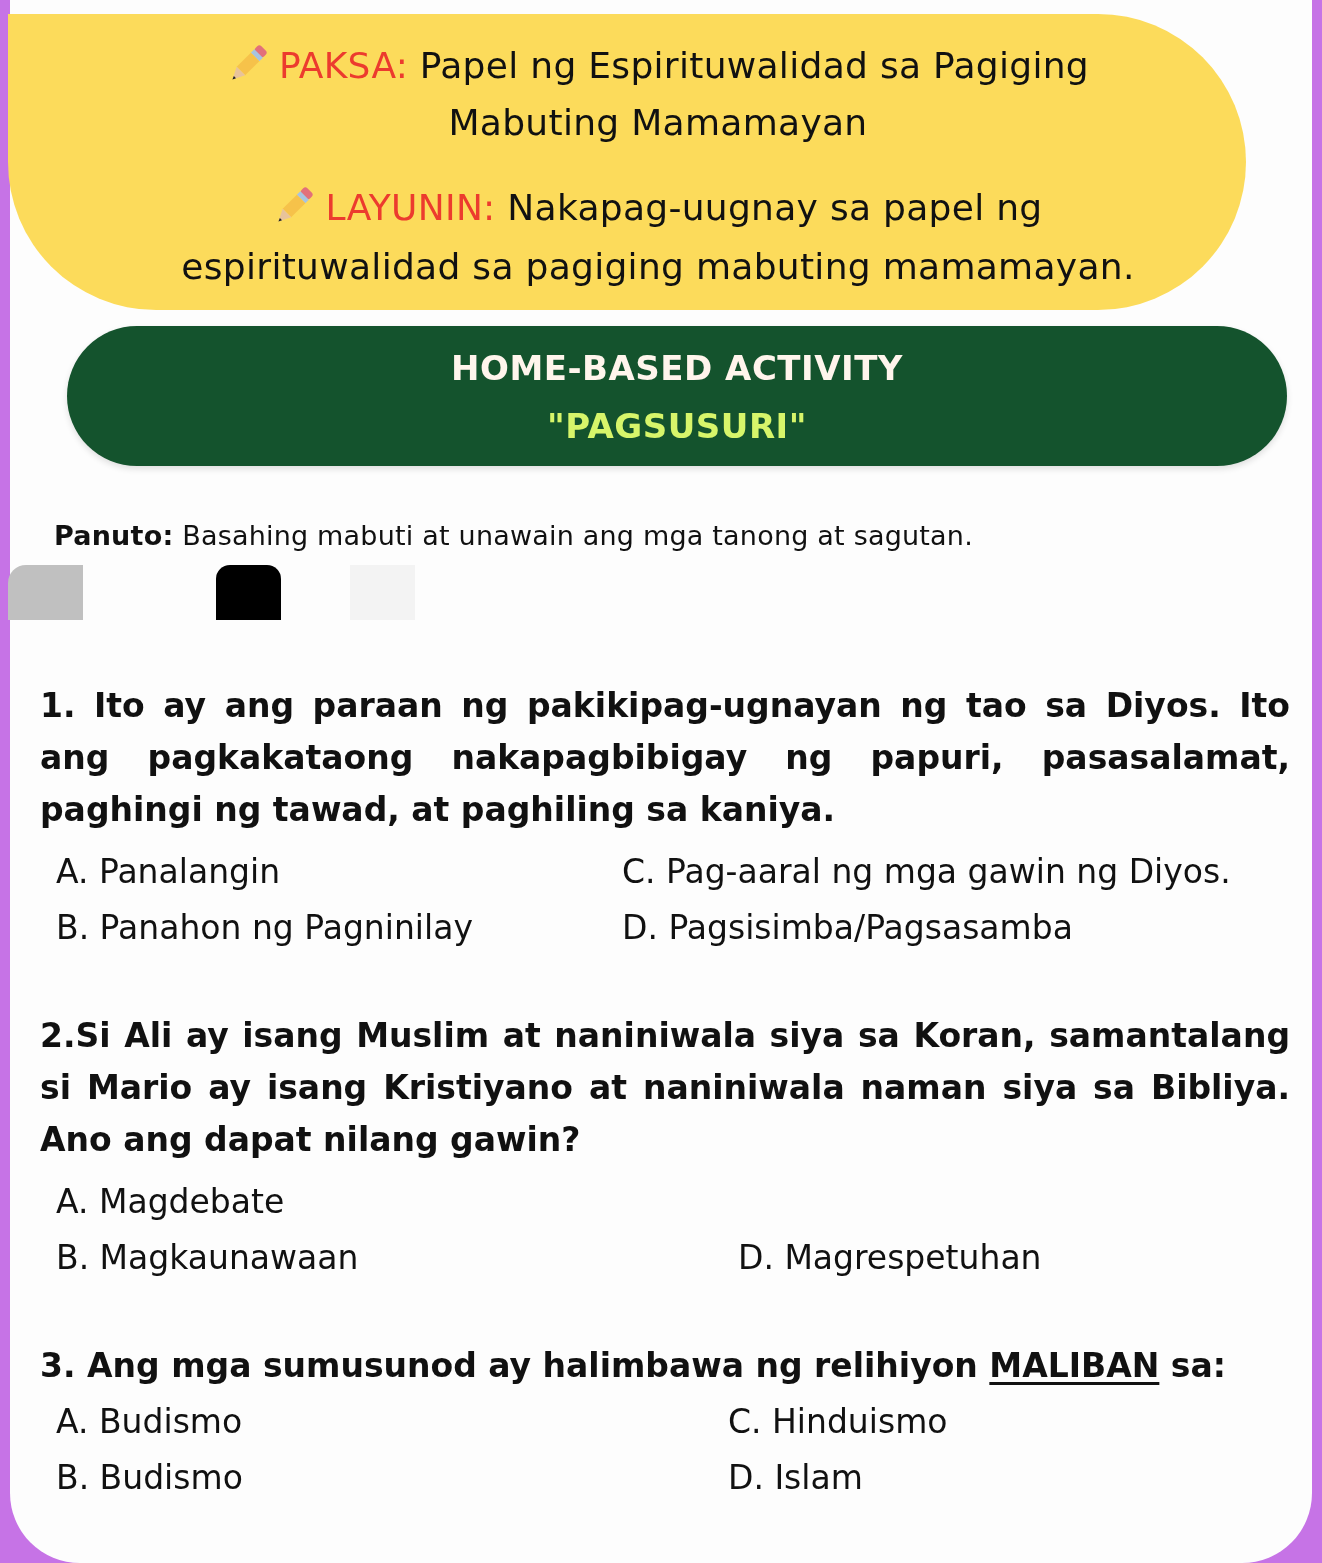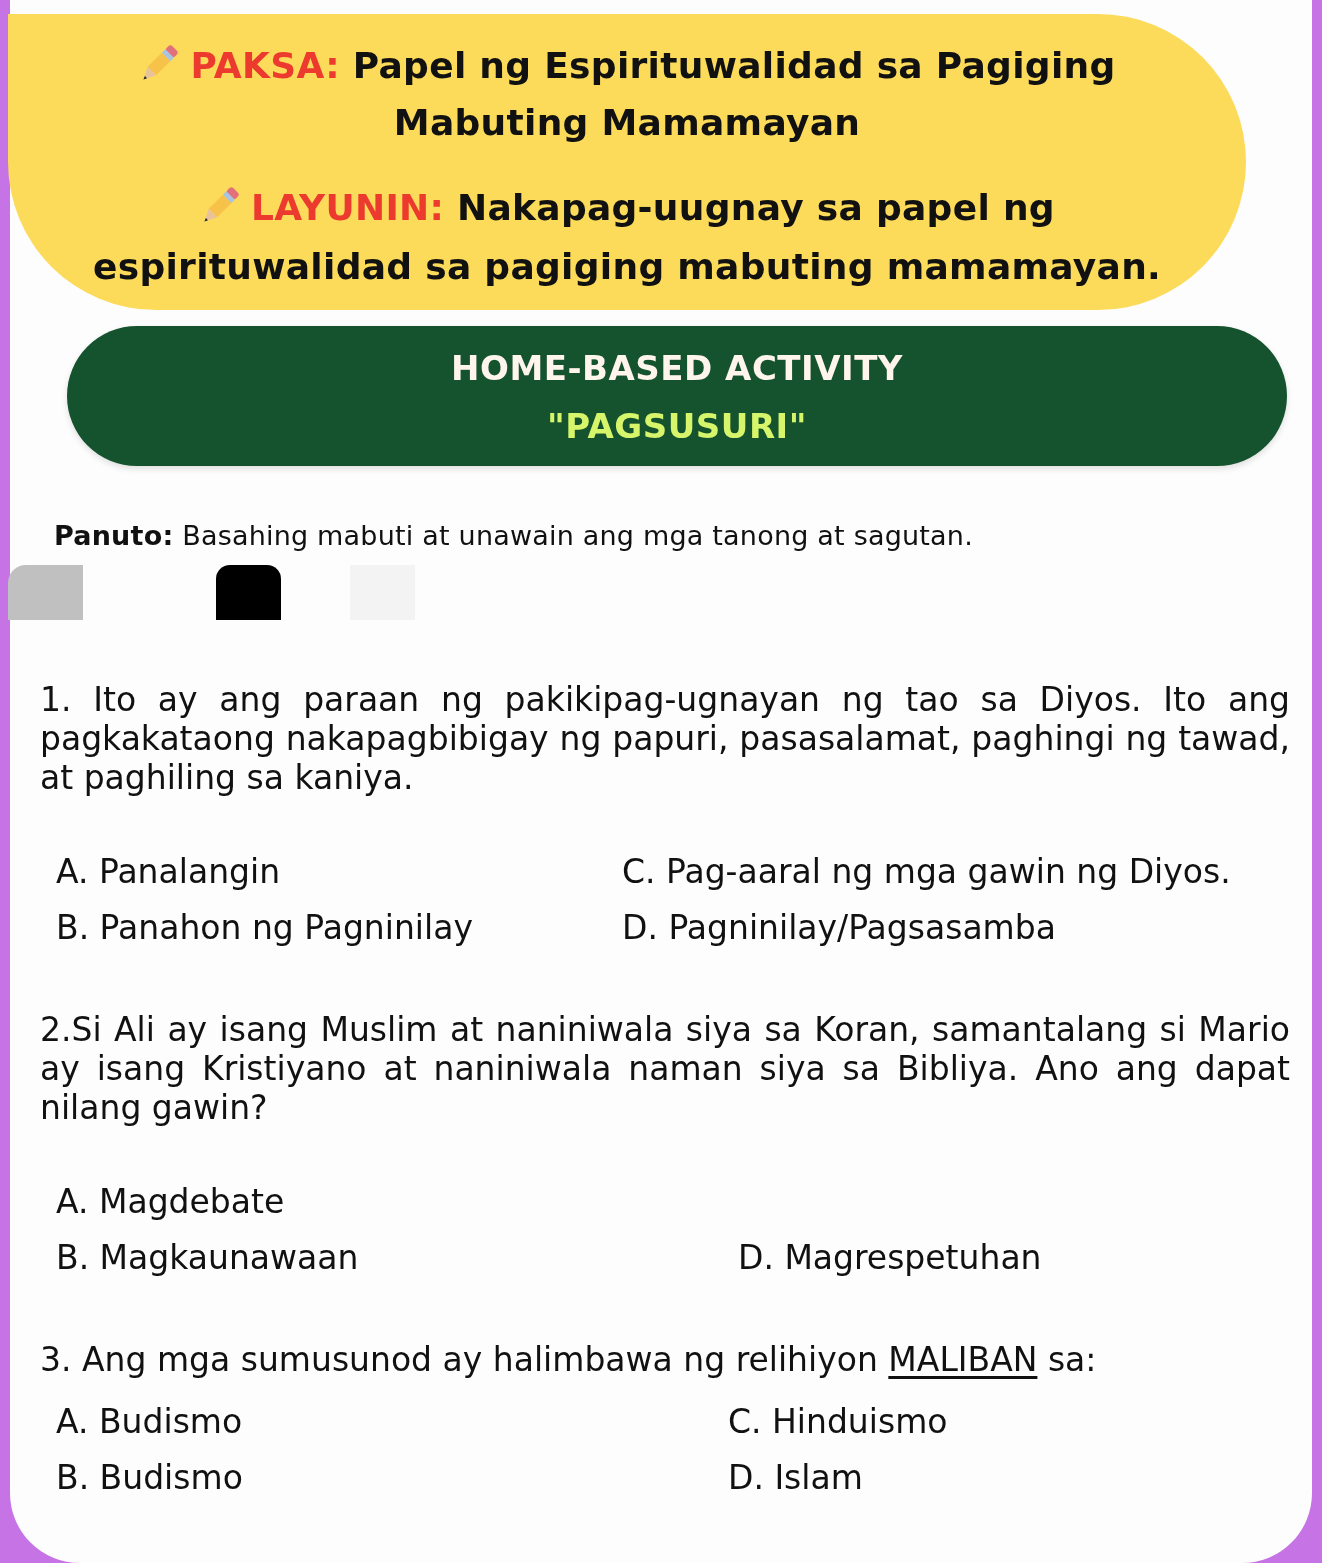--- a/index.html
+++ b/index.html
@@ -14,22 +14,23 @@
       background: #fdfdfd;
       border-radius: 0 0 70px 70px;
     }
     .yellow-box {
       position: absolute; left: -2px; top: 14px; width: 1238px; height: 296px;
       background: #fcdb5b;
       border-radius: 0 150px 150px 150px;
     }
     .yellow-box .line {
       position: absolute; left: 0; width: 100%; text-align: center;
-      font-size: 36px; font-weight: bold; color: #111;
+      font-size: 36px; font-weight: normal; color: #111;
       letter-spacing: 0.3px;
+      padding-left: 31px;
     }
     .label-red { color: #ec3b2e; }
     .pencil { display: inline-block; vertical-align: -6px; margin-right: 10px; }
     .orange-box {
       position: absolute; left: 57px; top: 326px; width: 1220px; height: 140px;
       background: #14532d;
       border-radius: 70px;
       box-shadow: 0 3px 6px rgba(0,0,0,0.12);
     }
     .orange-box .t1 {
@@ -43,21 +44,21 @@
     }
     .panuto {
       position: absolute; left: 44px; top: 520px; font-size: 27px; color: #111;
       white-space: nowrap; letter-spacing: 0.2px;
     }
     .panuto b { font-weight: bold; }
     .artifacts { position: absolute; left: 0; top: 565px; height: 55px; width: 900px; }
     .artifacts div { position: absolute; top: 0; height: 55px; }
     .question {
       position: absolute; left: 30px; width: 1250px;
-      font-size: 33px; font-weight: normal; color: #111; line-height: 39px;
+      font-size: 33px; font-weight: bold; color: #111; line-height: 52px;
       text-align: justify; text-align-last: left;
     }
     .opt {
       position: absolute; font-size: 33px; color: #111; white-space: nowrap;
     }
     .u { text-decoration: underline; text-decoration-thickness: 3px; text-underline-offset: 5px; }
   </style>
 </head>
 <body>
 
@@ -109,21 +110,21 @@
     <div style="left:340px;width:65px;background:#f3f3f3;"></div>
   </div>
 
   <div class="question" style="top:680px;">
     <span>1.</span>
     <span>Ito ay ang paraan ng pakikipag-ugnayan ng tao sa Diyos. Ito ang pagkakataong nakapagbibigay ng papuri, pasasalamat, paghingi ng tawad, at paghiling sa kaniya.</span>
   </div>
   <div class="opt" style="left:46px;top:852px;">A. Panalangin</div>
   <div class="opt" style="left:612px;top:852px;">C. Pag-aaral ng mga gawin ng Diyos.</div>
   <div class="opt" style="left:46px;top:908px;">B. Panahon ng Pagninilay</div>
-  <div class="opt" style="left:612px;top:908px;">D. Pagninilay/Pagsasamba</div>
+  <div class="opt" style="left:612px;top:908px;">D. Pagsisimba/Pagsasamba</div>
 
   <div class="question" style="top:1010px;">
     <span>2.</span><span>Si Ali ay isang Muslim at naniniwala siya sa Koran, samantalang si Mario ay isang Kristiyano at naniniwala naman siya sa Bibliya. Ano ang dapat nilang gawin?</span>
   </div>
   <div class="opt" style="left:46px;top:1182px;">A. Magdebate</div>
   <div class="opt" style="left:46px;top:1238px;">B. Magkaunawaan</div>
   <div class="opt" style="left:728px;top:1238px;">D. Magrespetuhan</div>
 
   <div class="question" style="top:1340px;white-space:nowrap;">
     <span>3.</span><span> Ang mga sumusunod ay halimbawa ng relihiyon </span><span class="u">MALIBAN</span><span> sa:</span>

